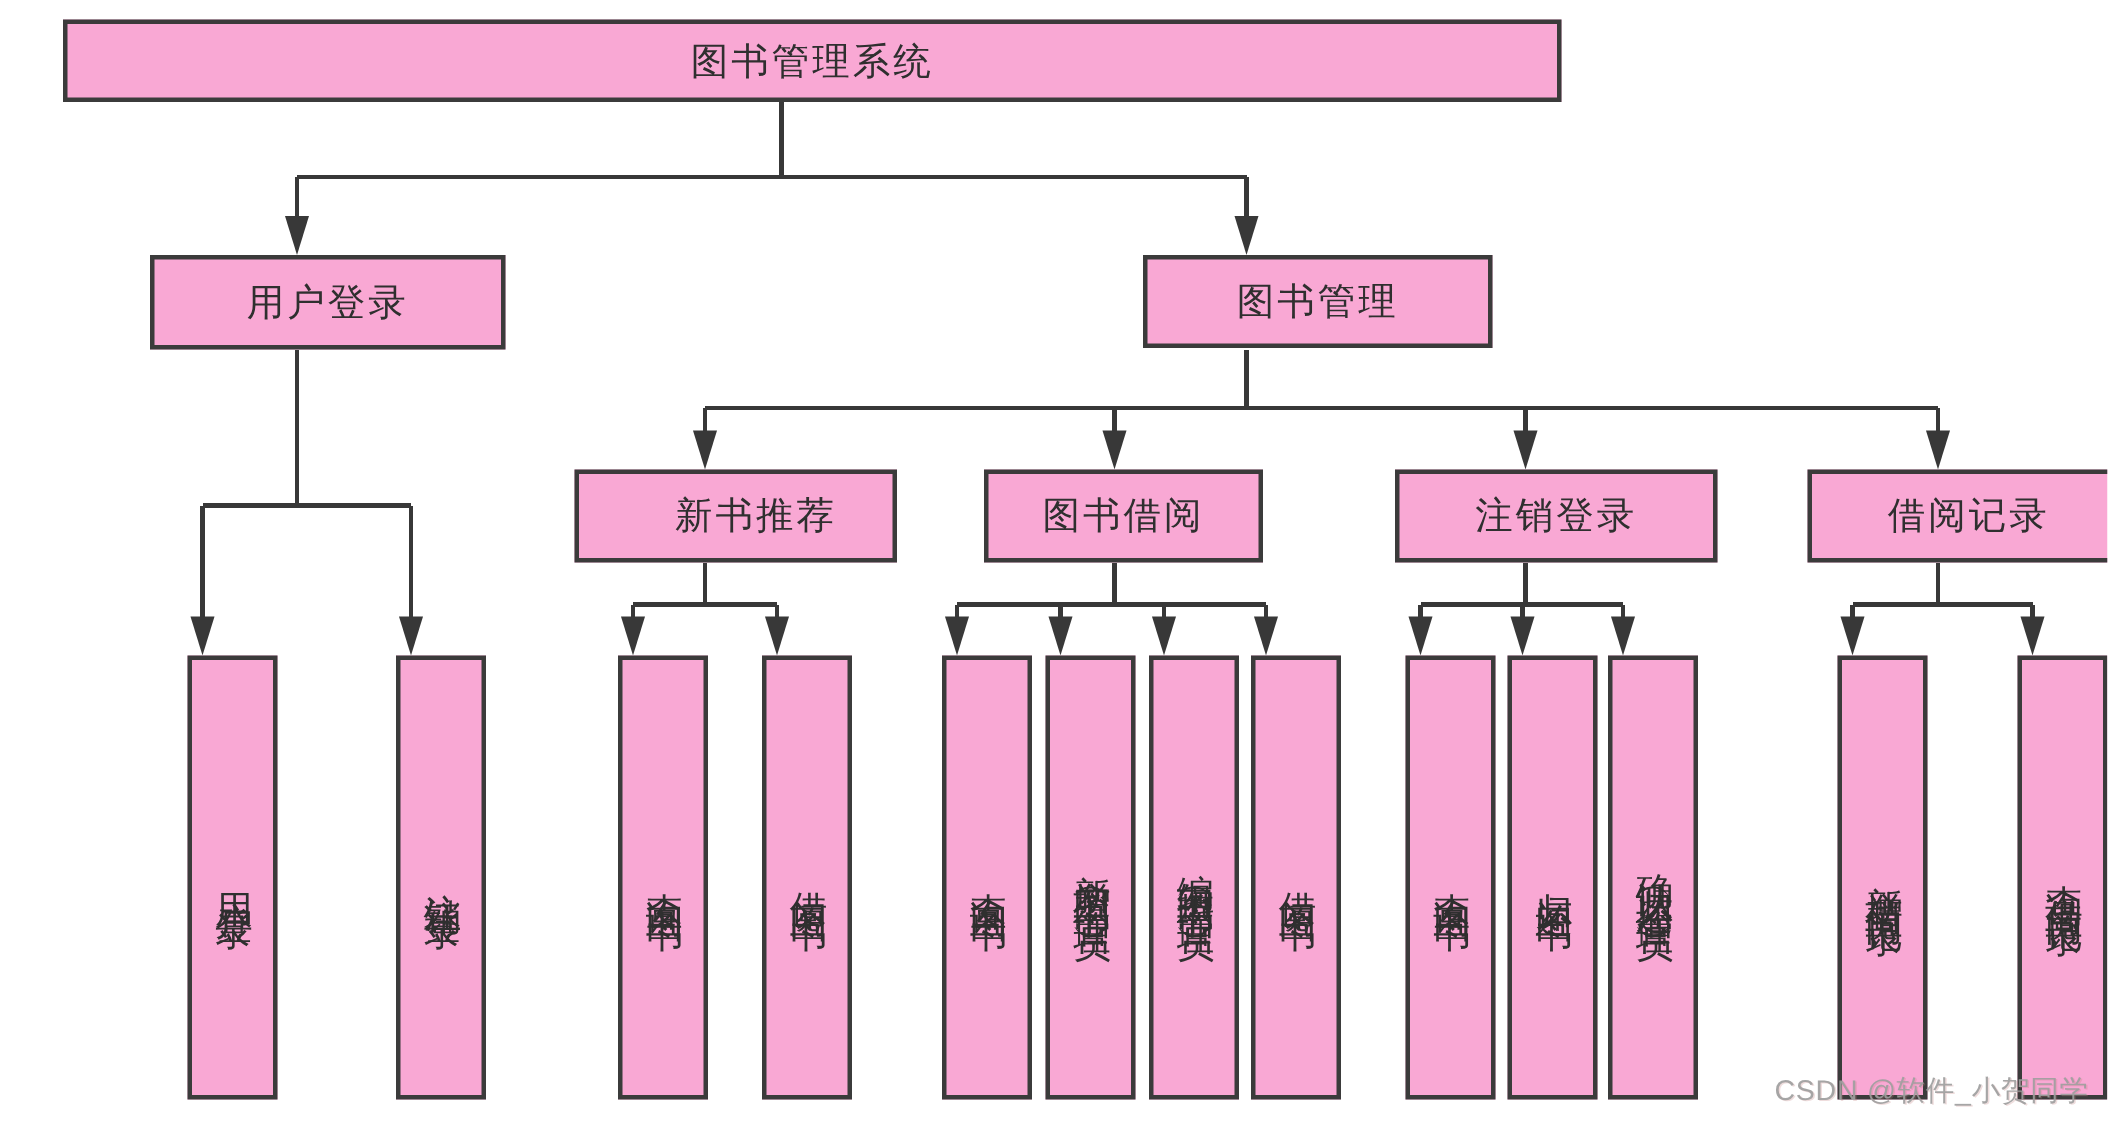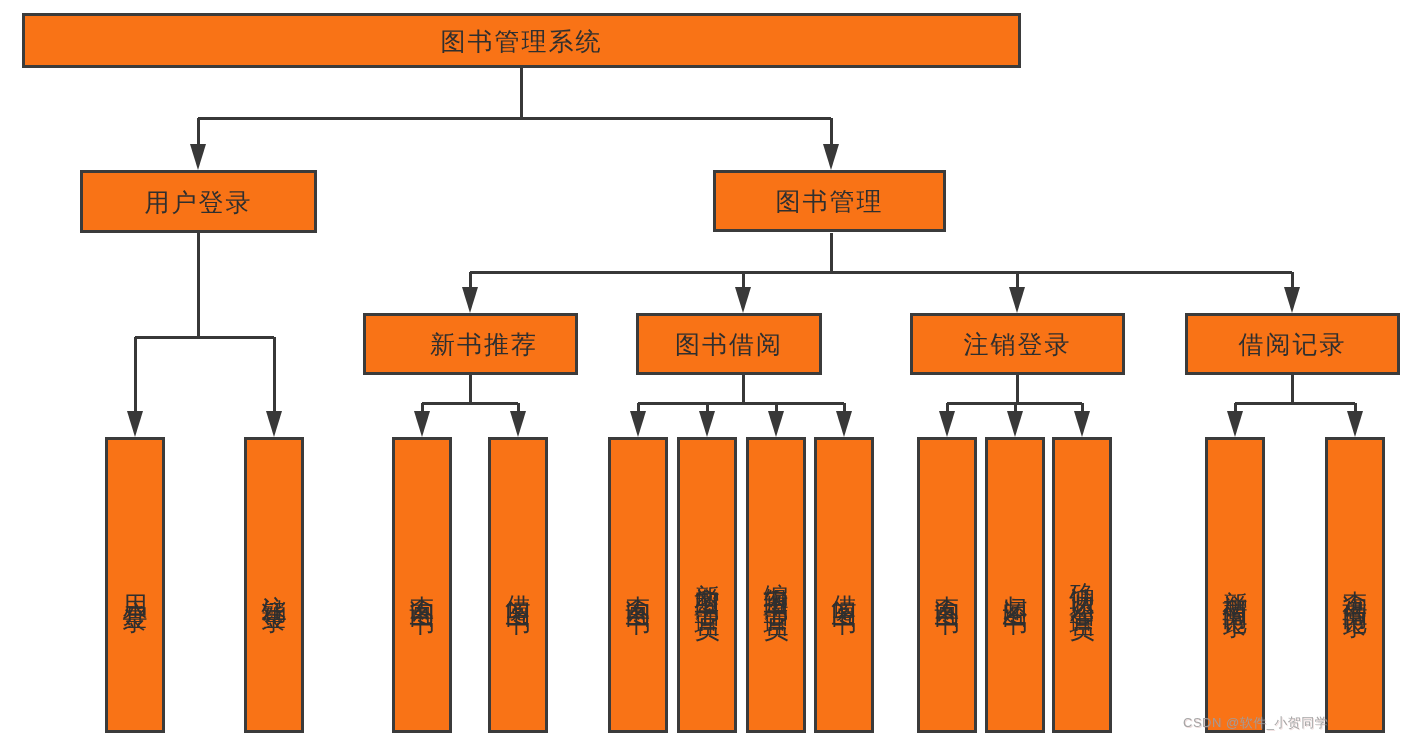--- a/index.html
+++ b/index.html
@@ -17,45 +17,46 @@
   }
   .connectors {
     position: absolute;
     left: 0;
     top: 0;
     z-index: 1;
   }
   .node {
     position: absolute;
     box-sizing: border-box;
-    background: #f97316;
+    background: #f9a8d4;
     border: 3px solid #3b3b3b;
     display: flex;
     align-items: center;
     justify-content: center;
     color: #2f2f2f;
     font-size: 25px;
     letter-spacing: 2px;
     line-height: 1.2;
     z-index: 2;
     white-space: nowrap;
+    margin-left: 20px;
   }
   .vnode {
     writing-mode: vertical-rl;
     text-orientation: mixed;
     letter-spacing: 5px;
     white-space: normal;
     line-height: 1;
   }
   .watermark {
     position: absolute;
     left: 1183px;
     top: 714px;
     z-index: 3;
-    font-size: 13px;
+    font-size: 19px;
     letter-spacing: 0.5px;
     color: rgba(158, 158, 158, 0.92);
     text-shadow: 1px 1px 0 rgba(190, 120, 120, 0.25);
     white-space: nowrap;
   }
 </style>
 </head>
 <body>
 
 <div class="canvas">
@@ -96,21 +97,21 @@
       <polygon points="1007,411 1023,411 1015,437"></polygon>
       <polygon points="1074,411 1090,411 1082,437"></polygon>
       <polygon points="1227,411 1243,411 1235,437"></polygon>
       <polygon points="1347,411 1363,411 1355,437"></polygon>
     </g>
   </svg>
 
   <div class="node" style="left:22px; top:13px; width:999px; height:55px;">图书管理系统</div>
 
   <div class="node" style="left:80px; top:170px; width:237px; height:63px;">用户登录</div>
-  <div class="node" style="left:713px; top:170px; width:233px; height:62px;">图书管理</div>
+  <div class="node" style="left:742px; top:170px; width:233px; height:62px;">图书管理</div>
 
   <div class="node" style="left:363px; top:313px; width:215px; height:62px;padding-left:27px;">新书推荐</div>
   <div class="node" style="left:636px; top:313px; width:186px; height:62px;">图书借阅</div>
   <div class="node" style="left:910px; top:313px; width:215px; height:62px;">注销登录</div>
   <div class="node" style="left:1185px; top:313px; width:215px; height:62px;">借阅记录</div>
 
   <div class="node vnode" style="left:105px; top:437px; width:60px; height:296px;">用户登录</div>
   <div class="node vnode" style="left:244px; top:437px; width:60px; height:296px;">注销登录</div>
 
   <div class="node vnode" style="left:392px; top:437px; width:60px; height:296px;">查询图书</div>

